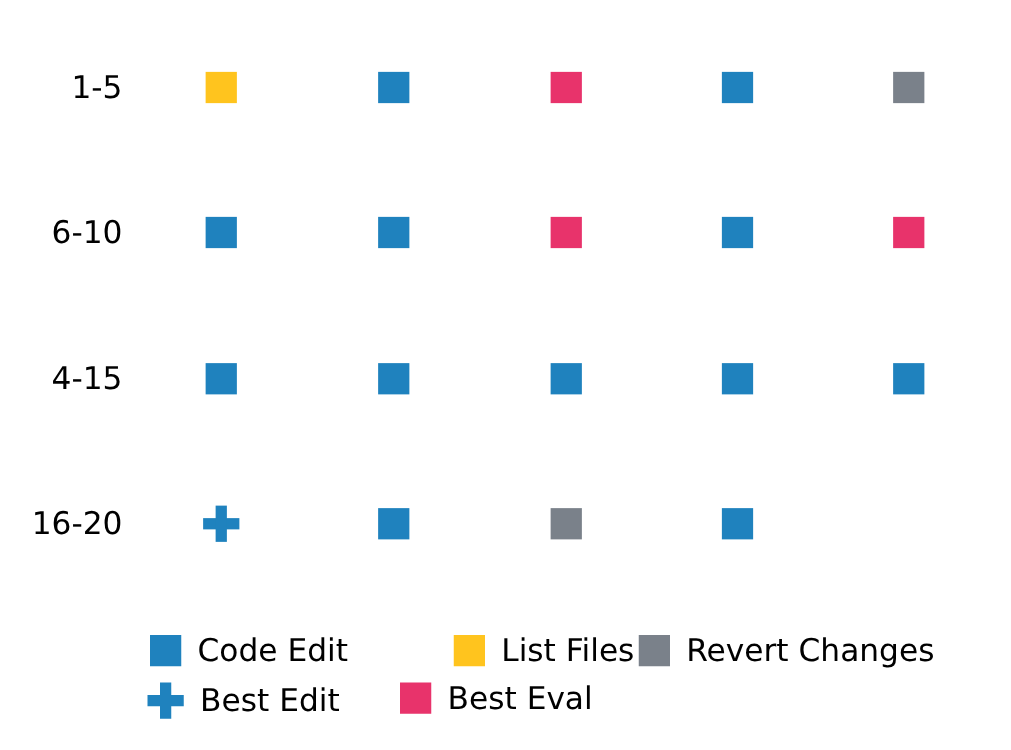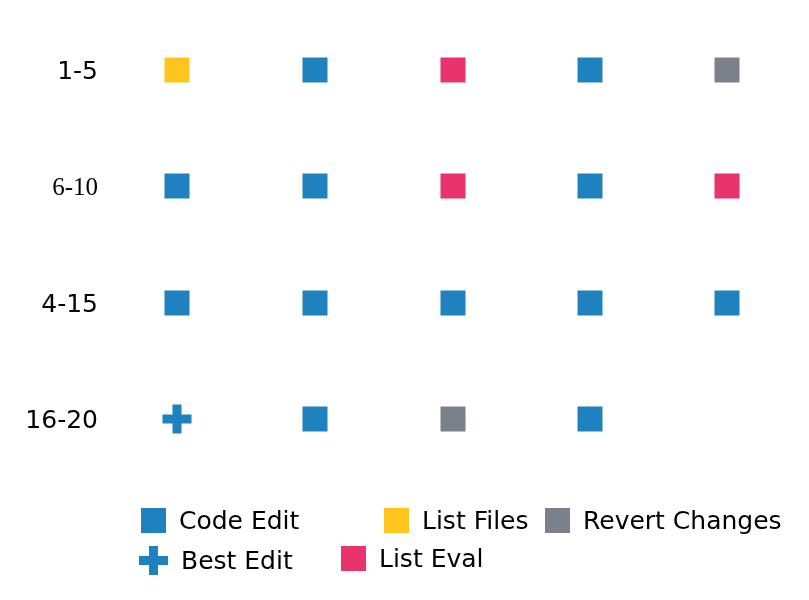--- a/index.html
+++ b/index.html
@@ -65,21 +65,20 @@
     height: 29px;
   }
 
   
   #legend {
     position: absolute;
     left: 0;
     top: 495px;
     width: 651px;
     height: 100px;
-    margin-left: 21px;
   }
   .legend-entry {
     position: absolute;
     display: flex;
     align-items: center;
     white-space: nowrap;
   }
   .legend-swatch {
     position: relative;
     width: 25px;
@@ -98,21 +97,21 @@
     line-height: 1;
     font-family: "DejaVu Sans", "Liberation Sans", sans-serif;
   }
 </style>
 </head>
 <body>
 
 <div id="plot-area">
   <div id="row-labels">
       <div class="row-label" style="top: 70px;">1-5</div>
-      <div class="row-label" style="top: 186px; font-family: Liberation Serif, serif;">6-10</div>
+      <div class="row-label" style="top: 186px;">6-10</div>
       <div class="row-label" style="top: 303px;">4-15</div>
       <div class="row-label" style="top: 419px;">16-20</div>
     </div>
   <div id="markers">
       <div class="marker marker-square" style="left: 177px; top: 70px; background: rgb(255, 196, 30);"></div>
       <div class="marker marker-square" style="left: 315px; top: 70px; background: rgb(31, 130, 190);"></div>
       <div class="marker marker-square" style="left: 453px; top: 70px; background: rgb(232, 51, 107);"></div>
       <div class="marker marker-square" style="left: 590px; top: 70px; background: rgb(31, 130, 190);"></div>
       <div class="marker marker-square" style="left: 727px; top: 70px; background: rgb(122, 129, 138);"></div>
       <div class="marker marker-square" style="left: 177px; top: 186px; background: rgb(31, 130, 190);"></div>
@@ -137,28 +136,28 @@
 
 <div id="legend">
     <div class="legend-entry" style="left: 120px; top: 13px;">
       <div class="legend-swatch" style="background: rgb(31, 130, 190);"></div>
       <span class="legend-label">Code Edit</span>
     </div>
     <div class="legend-entry" style="left: 320px; top: 13px; padding-left: 43px;">
       <div class="legend-swatch" style="background: rgb(255, 196, 30);"></div>
       <span class="legend-label">List Files</span>
     </div>
-    <div class="legend-entry" style="left: 524px; top: 13px; align-items: center;">
+    <div class="legend-entry" style="left: 511px; top: 13px; align-items: center;">
       <div class="legend-swatch" style="background: rgb(122, 129, 138);"></div>
       <span class="legend-label">Revert Changes</span>
     </div>
     <div class="legend-entry" style="left: 120px; top: 51px;">
       <div class="legend-swatch legend-swatch-plus">
         <div class="plus-arm plus-arm-h" style="position: absolute; background: rgb(31, 130, 190);"></div>
         <div class="plus-arm plus-arm-v" style="position: absolute; background: rgb(31, 130, 190);"></div>
       </div>
       <span class="legend-label">Best Edit</span>
     </div>
     <div class="legend-entry" style="left: 320px; top: 51px;">
       <div class="legend-swatch" style="background: rgb(232, 51, 107);"></div>
-      <span class="legend-label">List Eval</span>
+      <span class="legend-label">Best Eval</span>
     </div>
   </div>
 
 </body></html>

